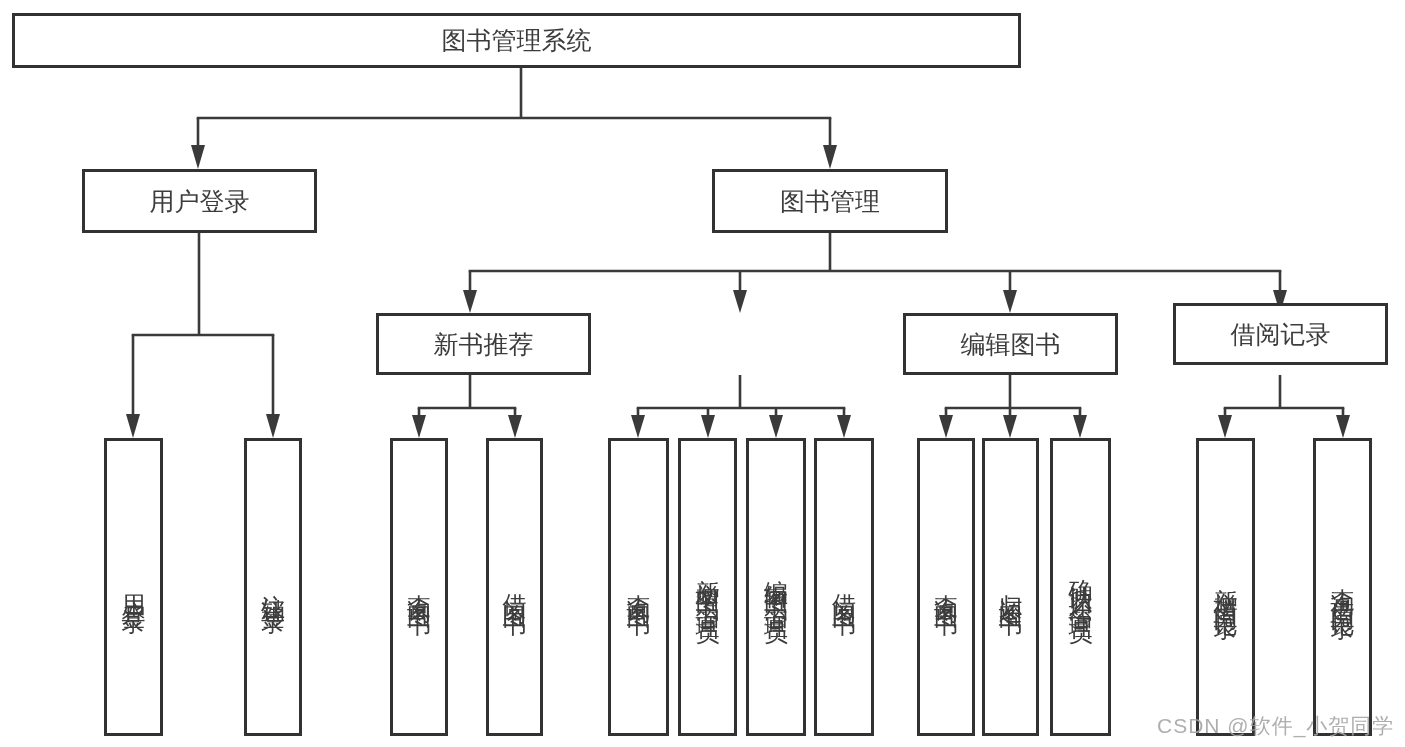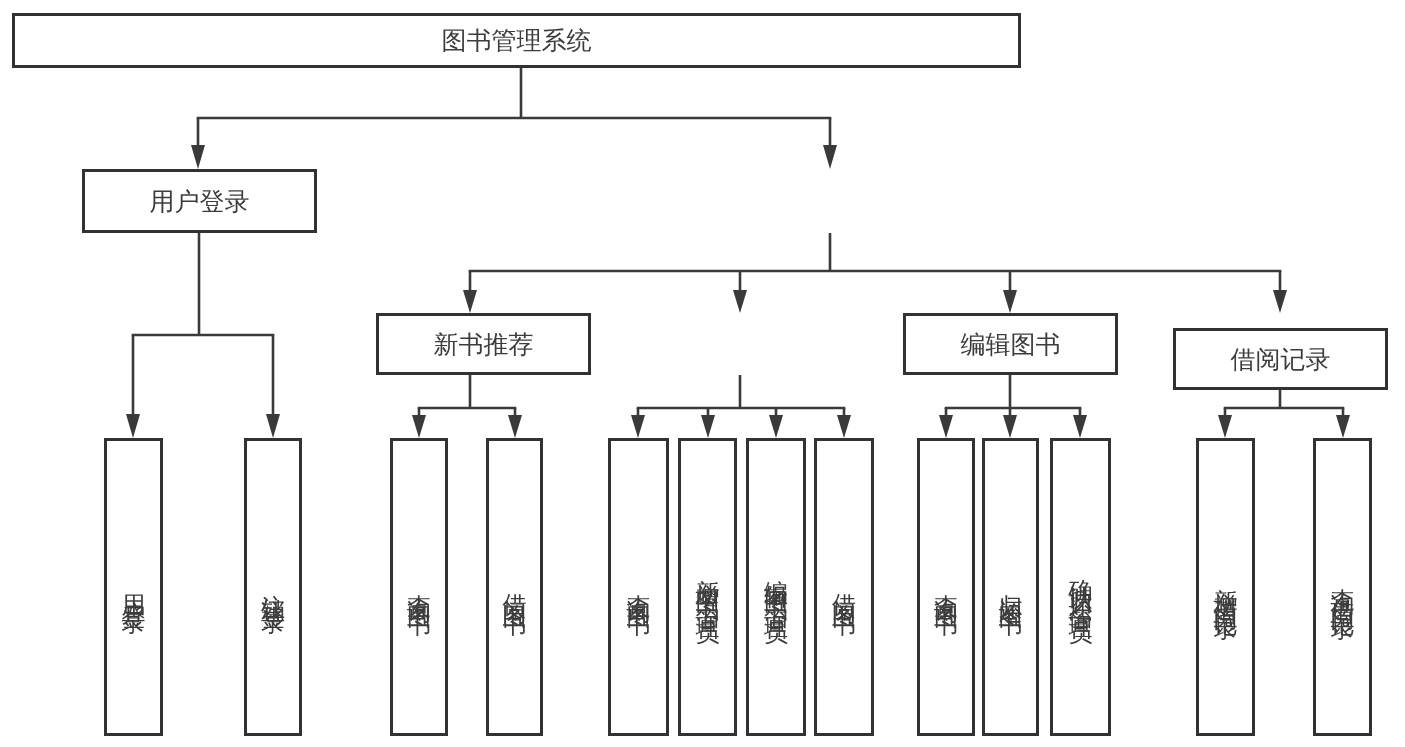--- a/index.html
+++ b/index.html
@@ -105,28 +105,31 @@
     </g>
   </svg>
 
   <div class="node" style="left:12px;top:13px;width:1009px;height:55px">
     <span>图书管理系统</span>
   </div>
 
   <div class="node" style="left:82px;top:169px;width:235px;height:64px">
     <span>用户登录</span>
   </div>
+  <div class="node" style="left:712px;top:169px;width:236px;height:64px">
+    <span>图书管理</span>
+  </div>
 
   <div class="node" style="left:376px;top:313px;width:215px;height:62px">
     <span>新书推荐</span>
   </div>
   <div class="node" style="left:903px;top:313px;width:215px;height:62px">
     <span>编辑图书</span>
   </div>
-  <div class="node" style="left:1173px;top:328px;width:215px;height:62px">
+  <div class="node" style="left:1173px;top:303px;width:215px;height:62px">
     <span>借阅记录</span>
   </div>
 
   <div class="node leaf" style="left:104px;top:438px;width:59px;height:298px">
     <span>用户登录</span>
   </div>
   <div class="node leaf" style="left:244px;top:438px;width:58px;height:298px">
     <span>注销登录</span>
   </div>
 
@@ -160,13 +163,14 @@
     <span>确认归还（管理员）</span>
   </div>
 
   <div class="node leaf" style="left:1196px;top:438px;width:59px;height:298px">
     <span>新增借阅记录</span>
   </div>
   <div class="node leaf" style="left:1313px;top:438px;width:59px;height:298px">
     <span>查询借阅记录</span>
   </div>
 
+  <div class="watermark">CSDN @软件_小贺同学</div>
 </div>
 
 </body></html>

